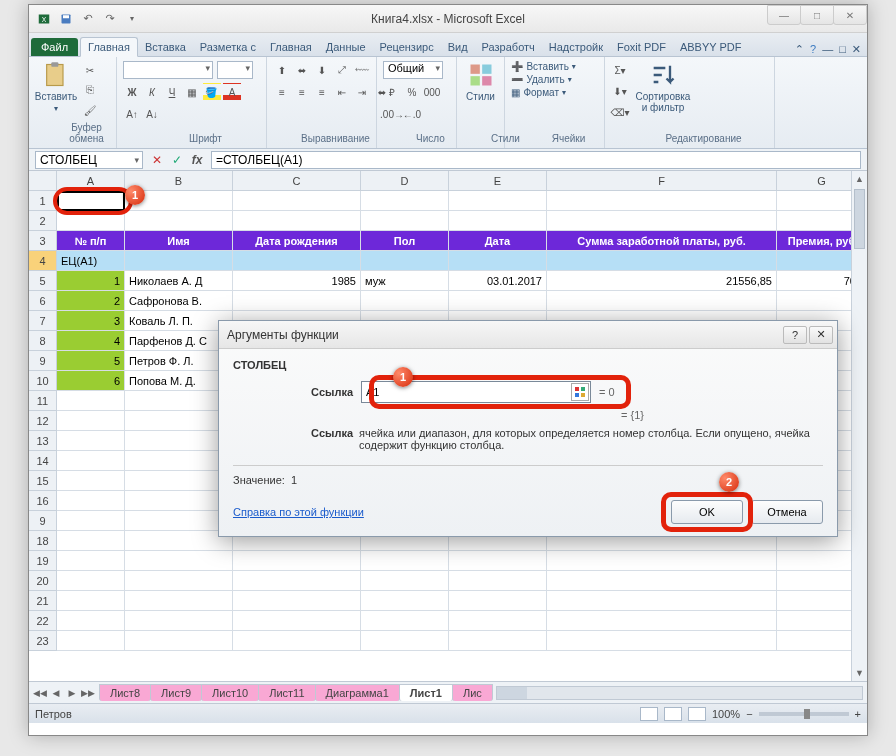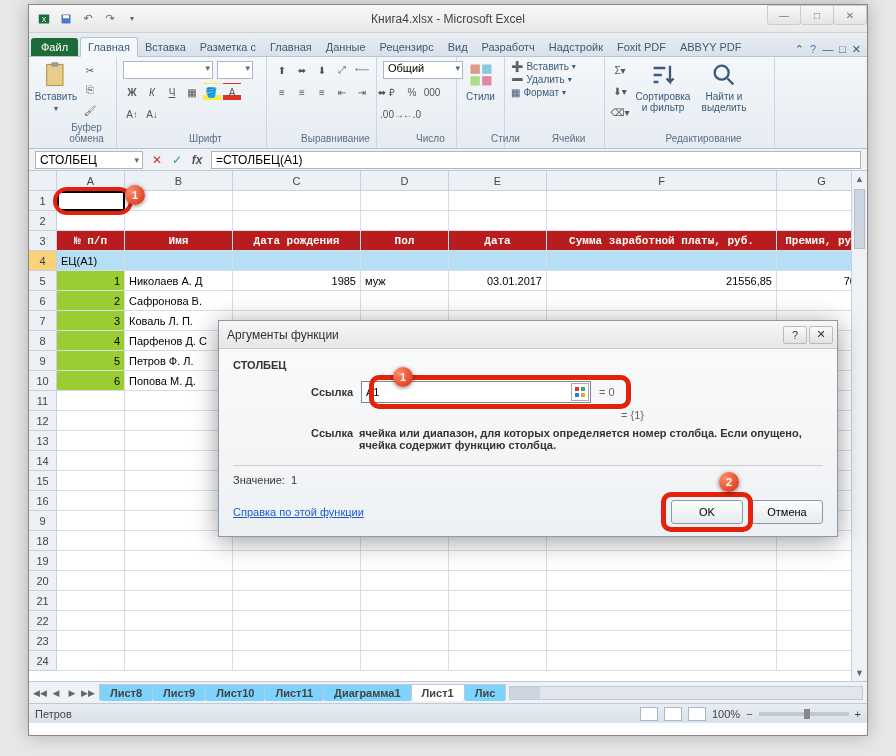--- a/index.html
+++ b/index.html
@@ -42,34 +42,34 @@
 
 .grid-area { position: relative; height: 510px; overflow: hidden; background: #fff; }
 .colheads { display: flex; position: sticky; top: 0; }
 .corner { width: 28px; height: 20px; background: #edf1f5; border-right: 1px solid #c8d1db; border-bottom: 1px solid #c8d1db; }
 .ch { height: 20px; background: #edf1f5; border-right: 1px solid #c8d1db; border-bottom: 1px solid #c8d1db; display: flex; align-items: center; justify-content: center; font-size: 11px; color: #444; }
 .rows { }
 .row { display: flex; height: 20px; }
 .rh { width: 28px; background: #edf1f5; border-right: 1px solid #c8d1db; border-bottom: 1px solid #c8d1db; display: flex; align-items: center; justify-content: center; font-size: 11px; color: #444; }
 .rh.active { background: #f9d27a; }
 .cell { border-right: 1px solid #d6dde5; border-bottom: 1px solid #d6dde5; font-size: 11px; padding: 0 4px; display: flex; align-items: center; overflow: hidden; white-space: nowrap; }
-.cell.header { background: #b91c1c; color: #fff; font-weight: bold; justify-content: center; font-family: Liberation Mono, monospace; }
+.cell.header { background: #6d28d9; color: #fff; font-weight: bold; justify-content: center; }
 .cell.green { background: #9acd32; }
 .cell.num { justify-content: flex-end; }
 .cell.active { background: #b6dff6; }
 .cw-A{width:68px}.cw-B{width:108px}.cw-C{width:128px}.cw-D{width:88px}.cw-E{width:98px}.cw-F{width:230px}.cw-G{width:90px}
 
 .sel-a1 { position: absolute; left: 28px; top: 20px; width: 68px; height: 20px; border: 2px solid #000; pointer-events: none; }
 .badge { width: 20px; height: 20px; background: radial-gradient(circle at 30% 30%, #ff8a6a, #d62a0a); border-radius: 50%; color: #fff; font-size: 11px; font-weight: bold; display: flex; align-items: center; justify-content: center; box-shadow: 0 1px 4px rgba(0,0,0,.5); position: absolute; }
 .ring-a1 { position: absolute; left: 24px; top: 16px; width: 80px; height: 28px; border: 4px solid #e2220b; border-radius: 14px; pointer-events: none; }
 
 .sheet-tabs { height: 22px; background: #eef2f6; border-top: 1px solid #c0c9d4; display: flex; align-items: center; font-size: 11px; }
 .nav-arrows { display: flex; gap: 2px; padding: 0 4px; color: #666; }
 .nav-arrows span { width: 14px; text-align: center; font-size: 9px; }
-.stab { padding: 2px 10px; background: #7dd3fc; border: 1px solid #c0c9d4; border-bottom: none; margin-right: -1px; border-radius: 0 0 3px 3px; color: #444; font-weight: bold; }
+.stab { padding: 2px 10px; background: #f9a8d4; border: 1px solid #c0c9d4; border-bottom: none; margin-right: -1px; border-radius: 0 0 3px 3px; color: #444; }
 .stab.active { background: #fff; font-weight: bold; }
 .hscroll { flex: 1; margin: 0 4px; height: 14px; background: #e1e6ec; border: 1px solid #c0c9d4; position: relative; }
 .hscroll-thumb { position: absolute; left: 0; top: 0; width: 30px; height: 100%; background: #cdd6e0; }
 
 .status-bar { height: 20px; background: linear-gradient(#e9edf2,#d9e1ea); border-top: 1px solid #c0c9d4; display: flex; align-items: center; font-size: 11px; color: #444; padding: 0 6px; }
 .status-bar .right { margin-left: auto; display: flex; align-items: center; gap: 6px; }
 .viewbtn { width: 18px; height: 14px; border: 1px solid #a9b8c9; background: #fff; }
 .zoom-slider { width: 90px; height: 4px; background: #c0c9d4; position: relative; }
 .zoom-slider::before { content: ""; position: absolute; left: 50%; top: -3px; width: 6px; height: 10px; background: #888; }
 
@@ -84,21 +84,21 @@
 .arg-row { display: flex; align-items: center; gap: 8px; margin-bottom: 6px; position: relative; }
 .arg-label { width: 120px; text-align: right; font-weight: bold; }
 .arg-input-wrap { position: relative; width: 230px; }
 .arg-input { width: 100%; height: 22px; border: 1px solid #7a8999; background: #fff; padding: 0 22px 0 4px; font-size: 11px; }
 .ref-btn { position: absolute; right: 2px; top: 2px; width: 18px; height: 18px; background: #fff; border: 1px solid #aaa; display: flex; align-items: center; justify-content: center; font-size: 10px; }
 .arg-eq { color: #666; }
 .ring-input { position: absolute; left: 136px; top: -6px; width: 262px; height: 34px; border: 5px solid #e2220b; border-radius: 10px; pointer-events: none; }
 .dlg-desc { margin: 18px 0 8px; }
 .dlg-argdesc { display: flex; gap: 6px; margin-bottom: 14px; }
 .dlg-argdesc .al { width: 120px; text-align: right; font-weight: bold; }
-.dlg-argdesc .ad { flex: 1; font-weight: bold; }
+.dlg-argdesc .ad { flex: 1; }
 .dlg-sep { border-top: 1px solid #ccc; margin: 8px 0; }
 .dlg-bottom { display: flex; align-items: center; position: relative; }
 .dlg-value { flex: 0 0 auto; }
 .dlg-help { color: #1a5bcc; text-decoration: underline; cursor: pointer; }
 .dlg-btns { margin-left: auto; display: flex; gap: 8px; position: relative; }
 .dbtn2 { width: 72px; height: 24px; border: 1px solid #8a9aab; background: linear-gradient(#fdfdfd,#e6eaef); border-radius: 3px; font-size: 11px; }
 .ring-ok { position: absolute; left: -10px; top: -8px; width: 92px; height: 40px; border: 5px solid #e2220b; border-radius: 10px; pointer-events: none; }
 
 .vscroll { position: absolute; right: 0; top: 0; bottom: 0; width: 16px; background: #eef2f6; border-left: 1px solid #c8d1db; }
 .vscroll .vthumb { position: absolute; top: 18px; left: 2px; right: 2px; height: 60px; background: #cdd6e0; border: 1px solid #b4bfcb; }
@@ -223,21 +223,21 @@
           <div class="smallbtn">⇤</div>
           <div class="smallbtn">⇥</div>
           <div class="smallbtn">⬌</div>
         </div>
       </div>
       <div class="rgroup-label">Выравнивание</div>
     </div>
 
     <div class="rgroup" style="width:80px">
       <div class="rgroup-body" style="flex-direction:column;gap:4px">
-        <div class="combo" style="width:80px">Общий</div>
+        <div class="combo" style="width:60px">Общий</div>
         <div style="display:flex;gap:2px">
           <div class="smallbtn">₽</div>
           <div class="smallbtn">%</div>
           <div class="smallbtn">000</div>
         </div>
         <div style="display:flex;gap:2px">
           <div class="smallbtn">.00→</div>
           <div class="smallbtn">←.0</div>
         </div>
       </div>
@@ -292,30 +292,20 @@
         <div class="bigbtn" style="width:60px">
           <div class="ico">
               <svg viewBox="0 0 24 24">
                 <path d="M4 6h10M4 12h7M4 18h4" stroke="#3b5a7a" stroke-width="2"></path>
                 <path d="M18 4v14l-3-3m3 3l3-3" stroke="#3b5a7a" stroke-width="2" fill="none"></path>
               </svg>
             </div>
           <span style="white-space:pre-line;text-align:center;line-height:1.1">Сортировка
 и фильтр</span>
         </div>
-        <div class="bigbtn" style="width:54px">
-          <div class="ico">
-              <svg viewBox="0 0 24 24">
-                <circle cx="10" cy="10" r="6" fill="none" stroke="#3b5a7a" stroke-width="2"></circle>
-                <path d="M15 15l5 5" stroke="#3b5a7a" stroke-width="2"></path>
-              </svg>
-            </div>
-          <span style="white-space:pre-line;text-align:center;line-height:1.1">Найти и
-выделить</span>
-        </div>
       </div>
       <div class="rgroup-label">Редактирование</div>
     </div>
   </div>
 
   <div class="formula-bar">
     <div class="namebox">
         <span>СТОЛБЕЦ</span>
       </div>
     <div class="fbar-btns">
@@ -555,30 +545,20 @@
           <div class="cell cw-A"></div>
           <div class="cell cw-B"></div>
           <div class="cell cw-C"></div>
           <div class="cell cw-D"></div>
           <div class="cell cw-E"></div>
           <div class="cell cw-F"></div>
           <div class="cell cw-G"></div>
         </div>
         <div class="row">
           <div class="rh">23</div>
-          <div class="cell cw-A"></div>
-          <div class="cell cw-B"></div>
-          <div class="cell cw-C"></div>
-          <div class="cell cw-D"></div>
-          <div class="cell cw-E"></div>
-          <div class="cell cw-F"></div>
-          <div class="cell cw-G"></div>
-        </div>
-        <div class="row">
-          <div class="rh">24</div>
           <div class="cell cw-A"></div>
           <div class="cell cw-B"></div>
           <div class="cell cw-C"></div>
           <div class="cell cw-D"></div>
           <div class="cell cw-E"></div>
           <div class="cell cw-F"></div>
           <div class="cell cw-G"></div>
         </div>
       </div>
 

